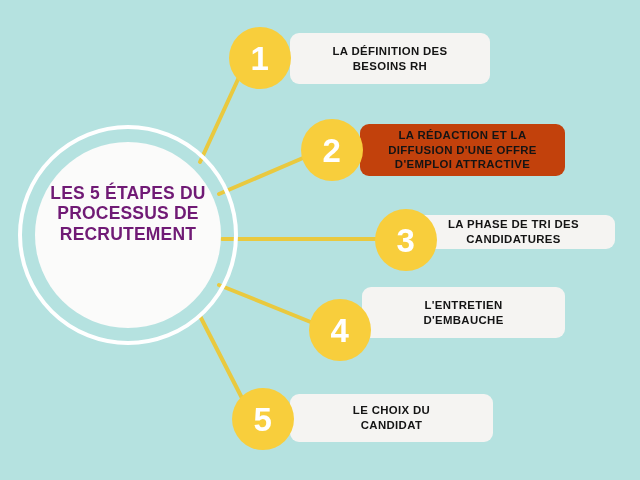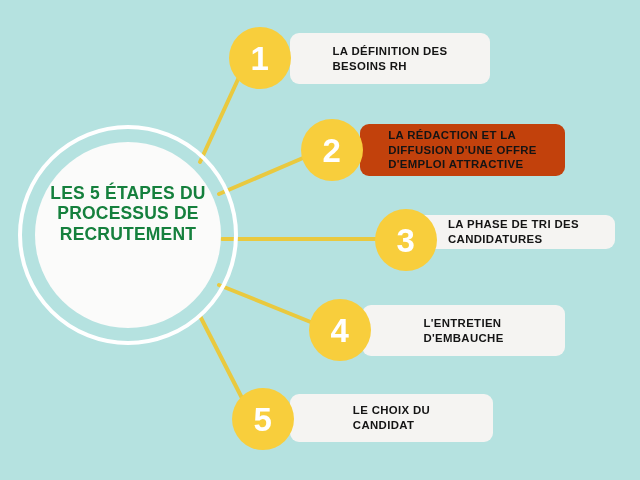--- a/index.html
+++ b/index.html
@@ -83,20 +83,21 @@
     display: flex;
     align-items: center;
     justify-content: center;
   }
   .step-card-text {
     color: #141414;
     font-weight: bold;
     font-size: 11.4px;
     line-height: 1.28;
     letter-spacing: 0.35px;
+    text-align: center;
     text-transform: uppercase;
     padding: 0 10px;
     white-space: pre-line;
   }
   .step-badge {
     position: absolute;
     width: 62px;
     height: 62px;
     border-radius: 50%;
     background: #f8ce3c;
@@ -112,42 +113,42 @@
     letter-spacing: 0.5px;
   }
 
   
   #step-1 .step-card   { left: 290px; top: 33px;  width: 200px; height: 51px; }
   #step-1 .step-badge  { left: 229px; top: 27px; }
   #step-2 .step-card   { left: 360px; top: 124px; width: 205px; height: 52px; }
   #step-2 .step-badge  { left: 301px; top: 119px; }
   #step-3 .step-card   { left: 412px; top: 215px; width: 203px; height: 34px; }
   #step-3 .step-badge  { left: 375px; top: 209px; }
-  #step-4 .step-card   { left: 362px; top: 305px; width: 203px; height: 51px; }
+  #step-4 .step-card   { left: 362px; top: 287px; width: 203px; height: 51px; }
   #step-4 .step-badge  { left: 309px; top: 299px; }
   #step-5 .step-card   { left: 290px; top: 394px; width: 203px; height: 48px; }
   #step-5 .step-badge  { left: 232px; top: 388px; }
 </style>
 </head>
 <body>
 
 <div id="infographic" style="background: rgb(181, 226, 224);">
 
   <svg id="connectors" viewBox="0 0 640 480" width="640" height="480" aria-hidden="true">
     <line x1="200" y1="162" x2="240" y2="75" stroke="#e9c93f" stroke-width="4" stroke-linecap="round"></line>
     <line x1="219" y1="194" x2="310" y2="155" stroke="#e9c93f" stroke-width="4" stroke-linecap="round"></line>
     <line x1="222" y1="239" x2="384" y2="239" stroke="#e9c93f" stroke-width="4" stroke-linecap="round"></line>
     <line x1="219" y1="285" x2="318" y2="325" stroke="#e9c93f" stroke-width="4" stroke-linecap="round"></line>
     <line x1="200" y1="316" x2="244" y2="402" stroke="#e9c93f" stroke-width="4" stroke-linecap="round"></line>
   </svg>
 
   <div id="hub">
     <div id="hub-ring" style="border-color: rgb(255, 255, 255);"></div>
     <div id="hub-disc" style="background: rgb(251, 251, 250);"></div>
-    <div id="hub-title" style="color: #15803d;">LES 5 ÉTAPES
+    <div id="hub-title" style="color: #701a75;">LES 5 ÉTAPES
 DU PROCESSUS
 DE
 RECRUTEMENT</div>
   </div>
 
   <div class="step" id="step-1">
     <div class="step-card" style="background: rgb(245, 244, 242);">
       <div class="step-card-text" style="color: rgb(20, 20, 20);">LA DÉFINITION DES
 BESOINS RH</div>
     </div>

